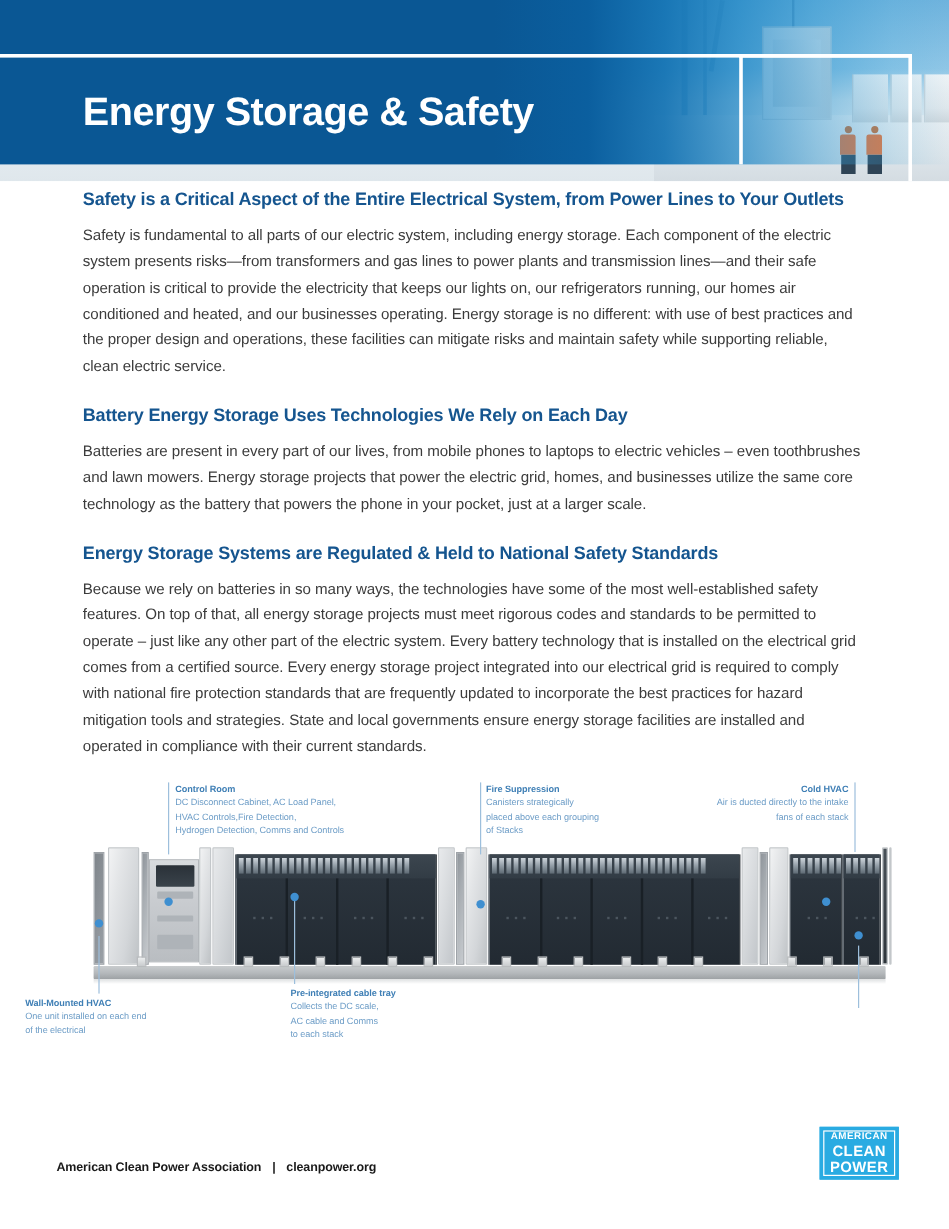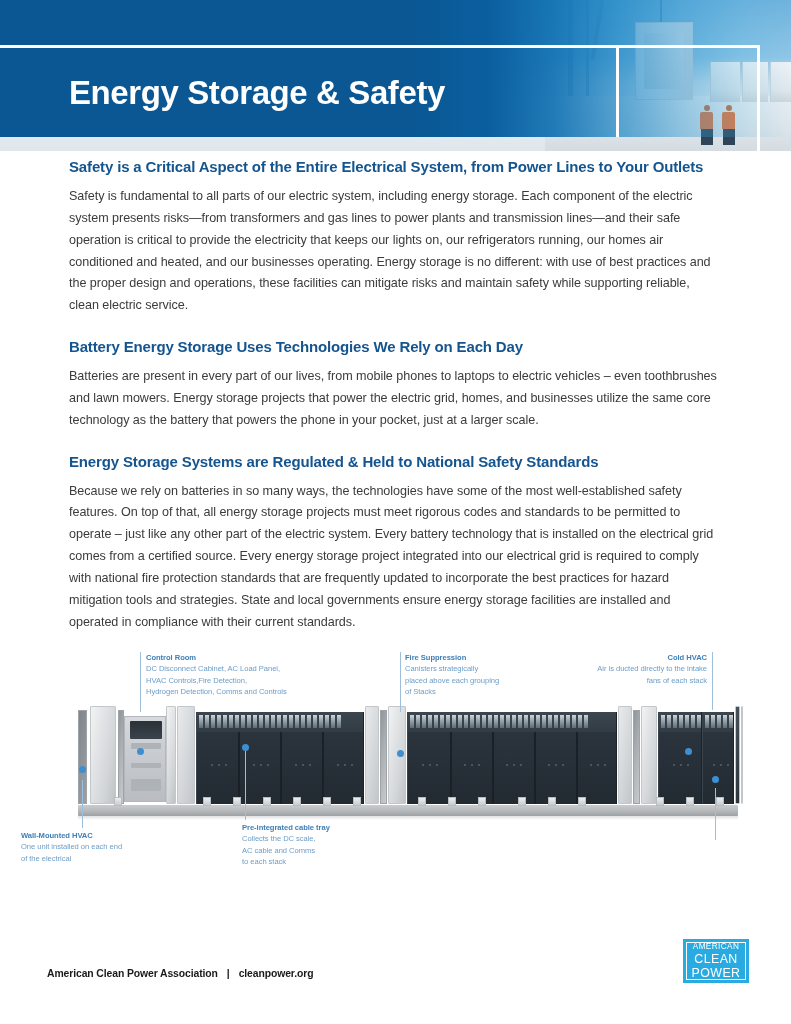--- a/index.html
+++ b/index.html
@@ -282,21 +282,21 @@
     outline: 1.5px solid #ffffff;
     outline-offset: -4px;
     display: flex;
     flex-direction: column;
     align-items: center;
     justify-content: center;
     padding: 3px 0;
   }
   .logo span {
     color: #ffffff;
-    font-weight: normal;
+    font-weight: bold;
     letter-spacing: 0.4px;
     line-height: 1;
     display: block;
     text-align: center;
   }
   .logo .l1 { font-size: 8.2px; margin-bottom: 2px; }
   .logo .l2 { font-size: 12.4px; margin-bottom: 1px; }
   .logo .l3 { font-size: 12.4px; }
 </style>
 </head>

